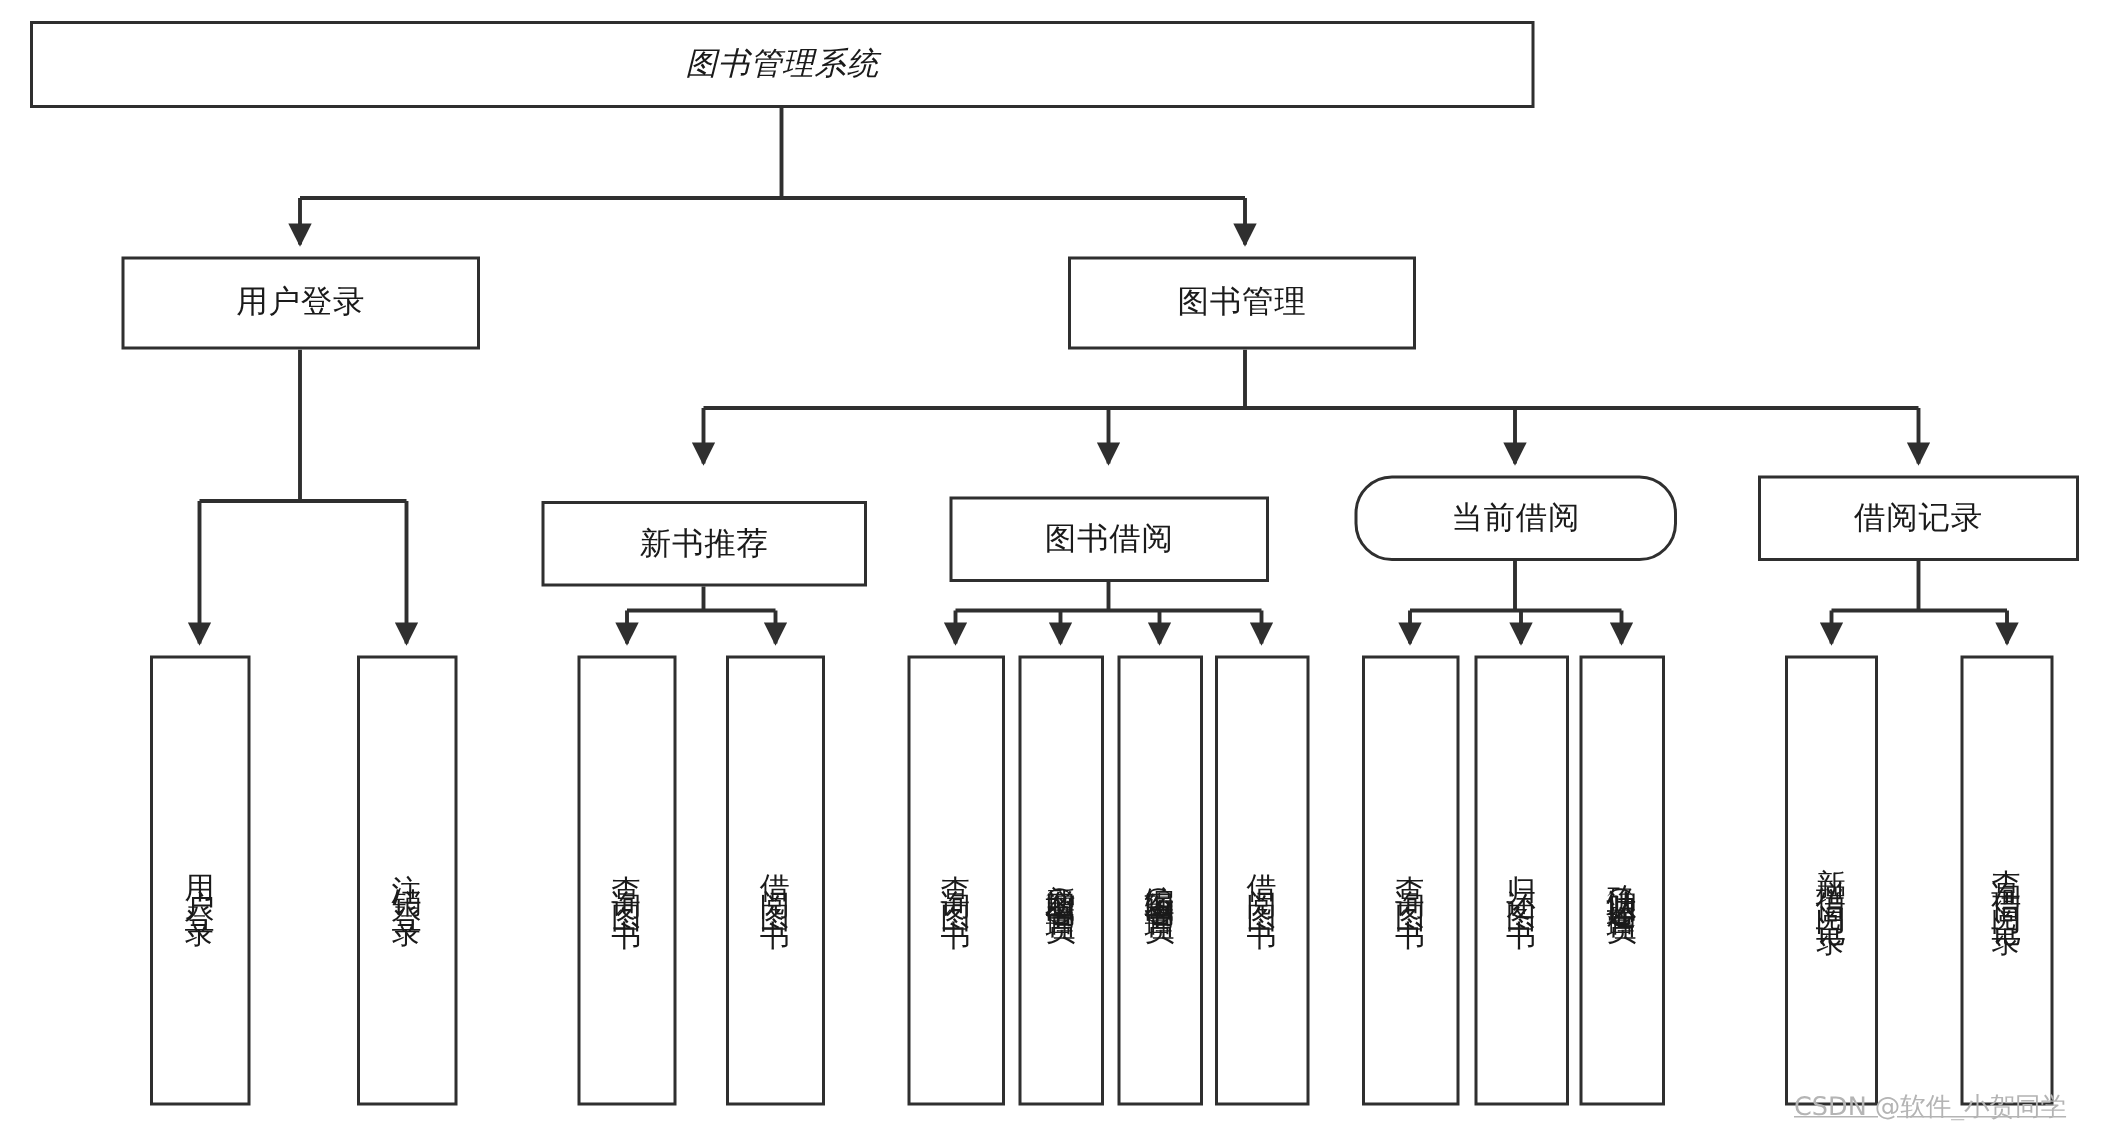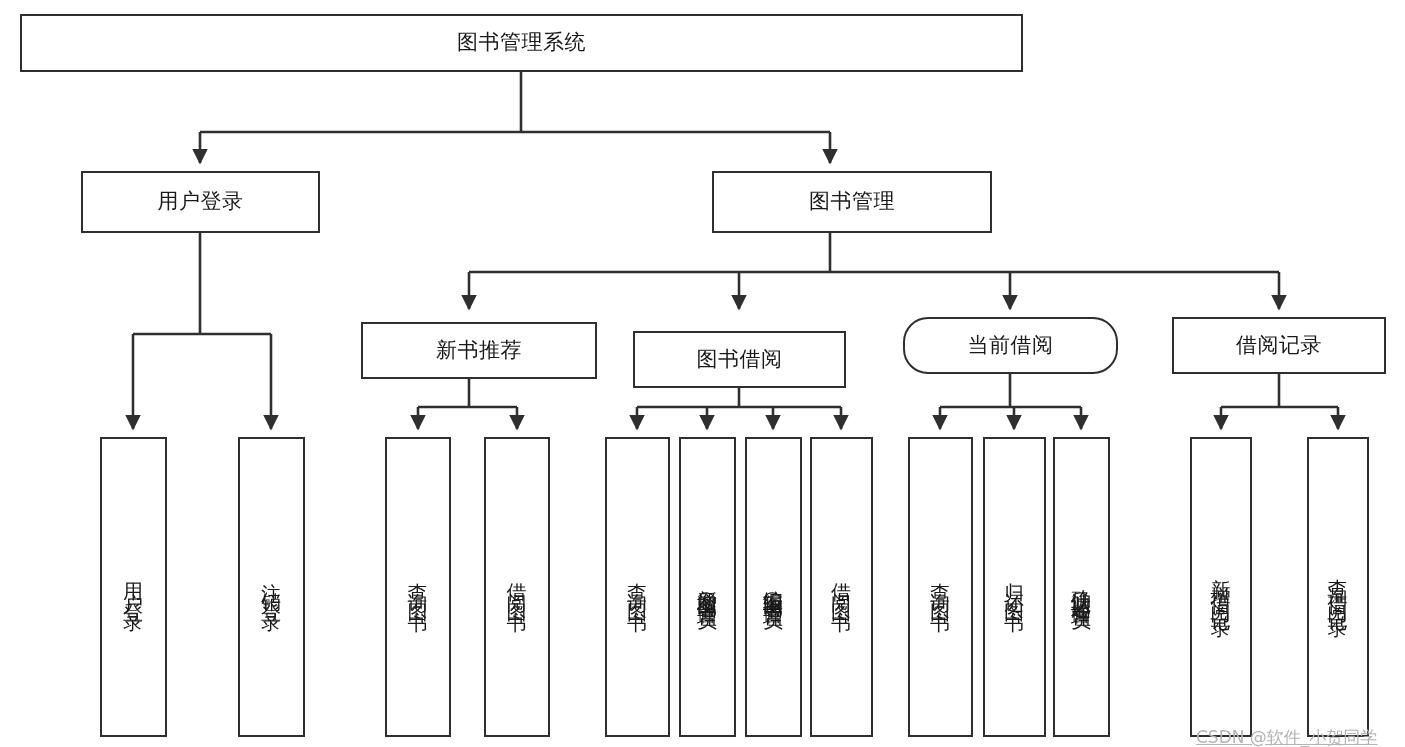--- a/index.html
+++ b/index.html
@@ -110,32 +110,32 @@
       <path d="M 1014 407 L 1014 429" marker-end="url(#arrow)"></path>
       <path d="M 1081 407 L 1081 429" marker-end="url(#arrow)"></path>
 
       <path d="M 1279 374 L 1279 407"></path>
       <path d="M 1221 407 L 1338 407"></path>
       <path d="M 1221 407 L 1221 429" marker-end="url(#arrow)"></path>
       <path d="M 1338 407 L 1338 429" marker-end="url(#arrow)"></path>
     </g>
   </svg>
 
-  <div class="node" id="n-root" style="left: 20px; top: 14px; width: 1003px; height: 58px;">
+  <div class="node" id="n-root" style="left: 20px; top: 14px; width: 1003px; height: 58px; font-style: italic;">
     <span class="node-label">图书管理系统</span>
   </div>
 
   <div class="node" id="n-l2-0" style="left: 81px; top: 171px; width: 239px; height: 62px;">
     <span class="node-label">用户登录</span>
   </div>
-  <div class="node" id="n-l2-1" style="left: 712px; top: 171px; width: 280px; height: 62px;">
+  <div class="node" id="n-l2-1" style="left: 712px; top: 171px; width: 232px; height: 62px;">
     <span class="node-label">图书管理</span>
   </div>
 
-  <div class="node" id="n-l3-0" style="left: 361px; top: 322px; width: 236px; height: 57px;">
+  <div class="node" id="n-l3-0" style="left: 361px; top: 334px; width: 217px; height: 57px;">
     <span class="node-label">新书推荐</span>
   </div>
   <div class="node" id="n-l3-1" style="left: 633px; top: 331px; width: 213px; height: 57px;">
     <span class="node-label">图书借阅</span>
   </div>
   <div class="node" id="n-l3-2" style="left: 903px; top: 317px; width: 215px; height: 57px; border-radius: 25px;">
     <span class="node-label">当前借阅</span>
   </div>
   <div class="node" id="n-l3-3" style="left: 1172px; top: 317px; width: 214px; height: 57px;">
     <span class="node-label">借阅记录</span>

